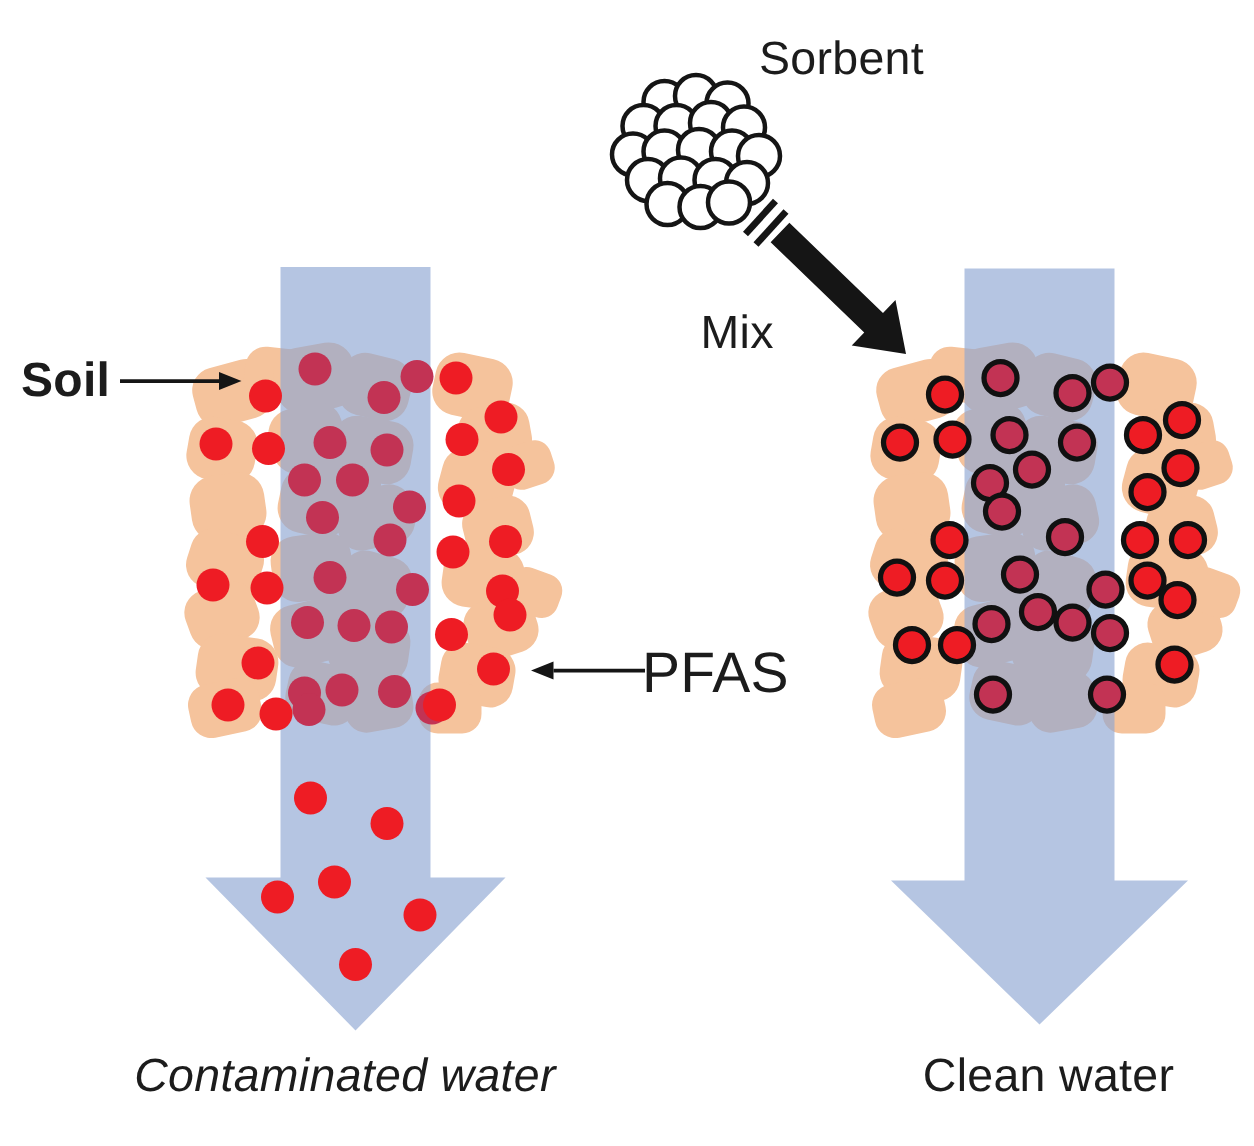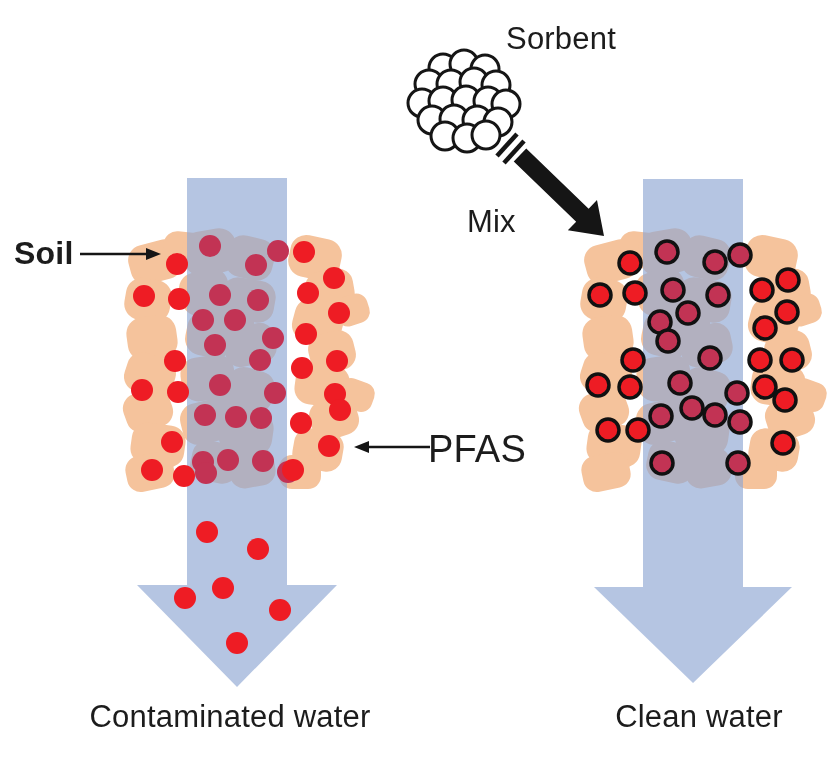--- a/index.html
+++ b/index.html
@@ -17,21 +17,21 @@
     color: #1c1c1c;
     font-size: 31px;
     line-height: 1.05;
     white-space: nowrap;
     letter-spacing: 0.2px;
   }
   #lbl-soil     { left: 14px;  top: 237px; font-size: 32px; font-weight: bold; }
   #lbl-sorbent  { left: 506px; top: 23px; }
   #lbl-mix      { left: 467px; top: 190px; margin-top: 16px; }
   #lbl-pfas     { left: 428px; top: 430px; font-size: 38px; }
-  #lbl-contaminated { left: 60px;  top: 701px; width: 340px; text-align: center; }
+  #lbl-contaminated { left: 60px;  top: 701px; width: 340px; text-align: center; font-style: italic; }
   #lbl-clean        { left: 559px; top: 701px; width: 280px; text-align: center; }
 </style>
 </head>
 <body>
 
 <div class="canvas">
   <svg id="scene" width="836" height="764" viewBox="0 0 836 764">
       <g>
         <rect x="129" y="242" width="52" height="40" rx="15.2" fill="#f5c39c" transform="rotate(-15 155 262)"></rect>
         <rect x="125" y="279" width="46" height="42" rx="15.96" fill="#f5c39c" transform="rotate(10 148 300)"></rect>

